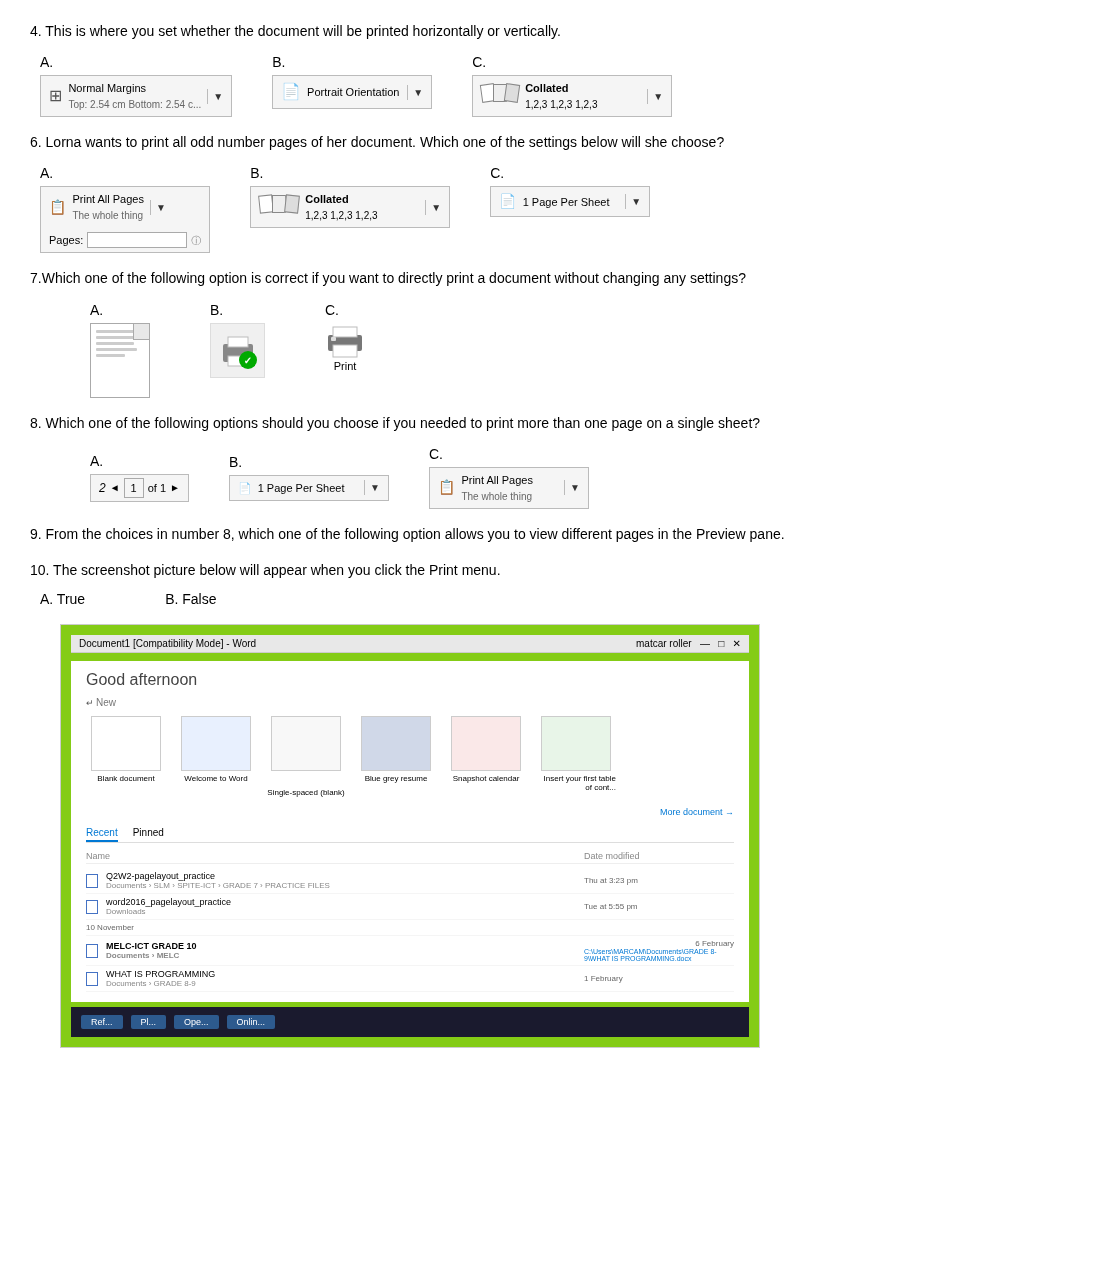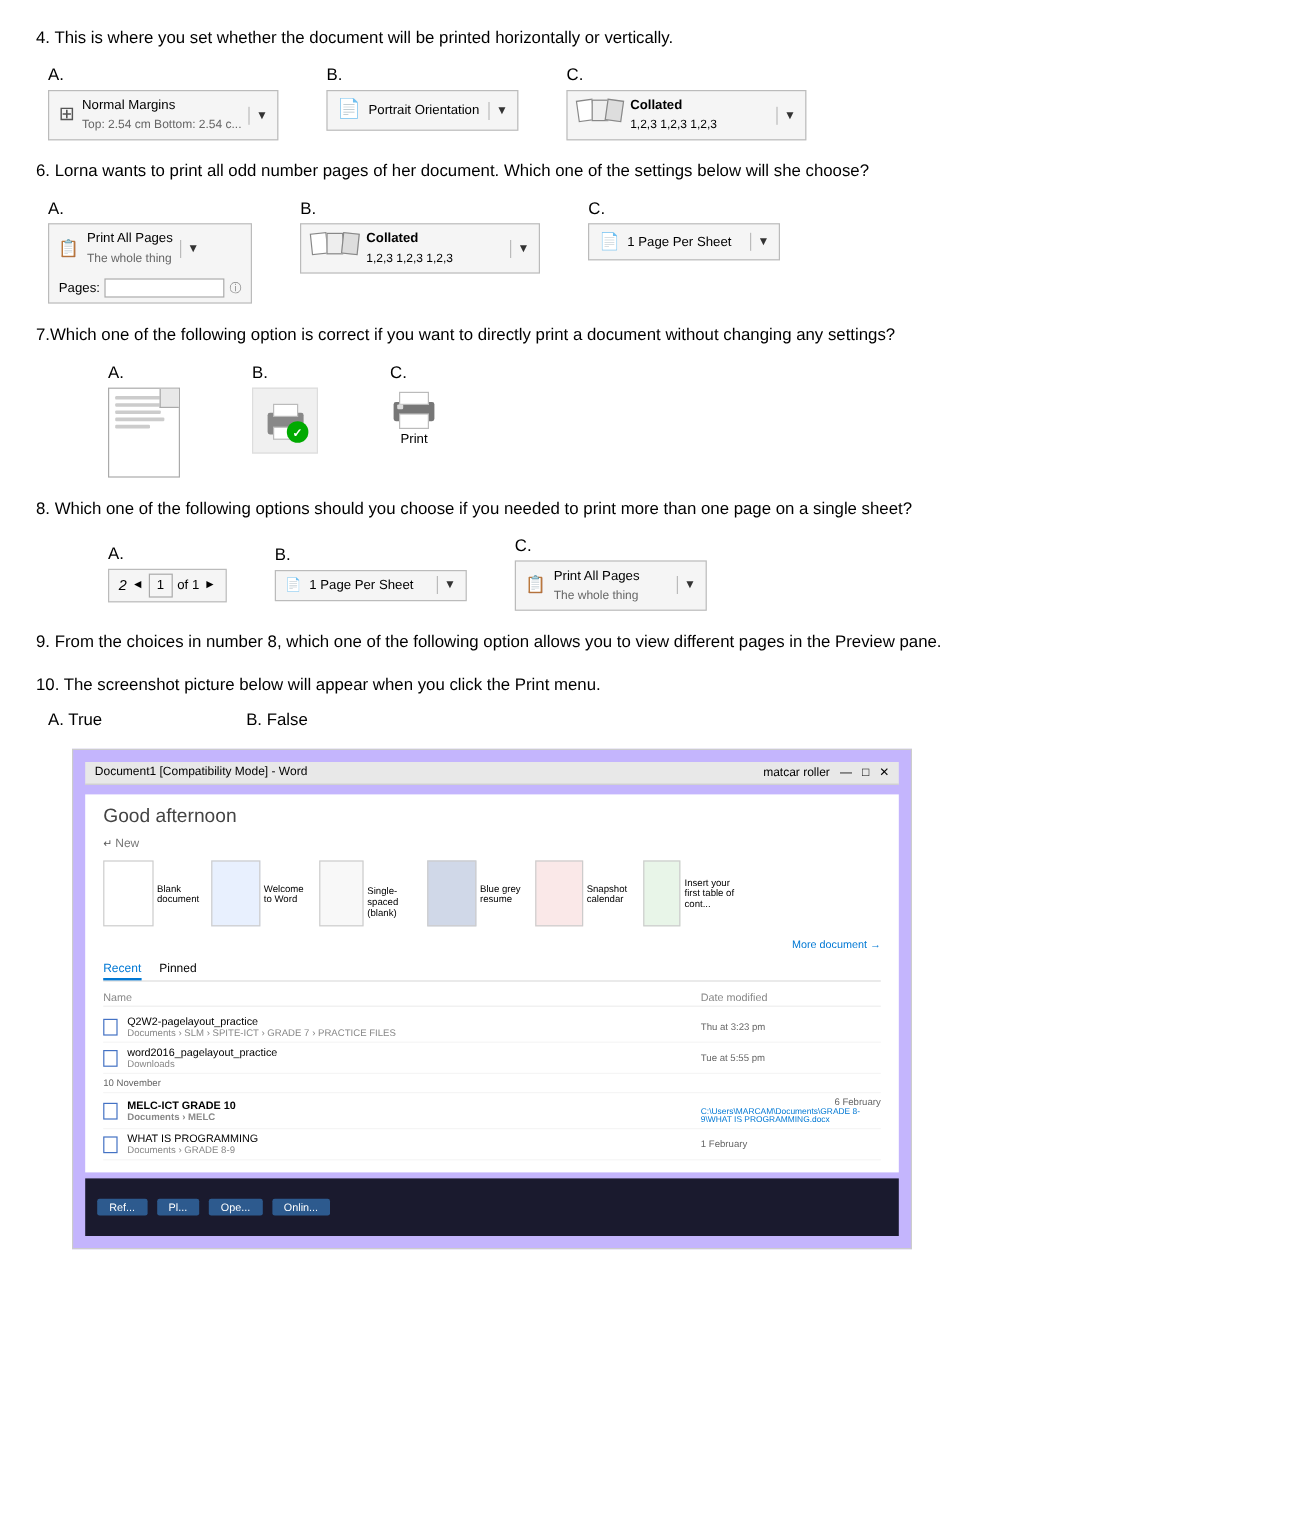--- a/index.html
+++ b/index.html
@@ -125,28 +125,27 @@
     .q8-options {
       display: flex;
       gap: 40px;
       margin: 10px 0 14px 60px;
       align-items: center;
     }
 
     
     .inline-options {
       display: flex;
-      gap: 40px;
       margin: 4px 0 10px 10px;
     }
 
     
     .screenshot-preview {
       border: 1px solid #ccc;
-      background: #c4b5fd;
+      background: #84cc16;
       margin: 10px 30px;
       padding: 10px;
       max-width: 700px;
     }
     .screenshot-titlebar {
       background: #e8e8e8;
       border-bottom: 1px solid #ccc;
       padding: 3px 8px;
       font-size: 10px;
       display: flex;
@@ -169,25 +168,25 @@
       margin-bottom: 8px;
     }
     .templates-row {
       display: flex;
       gap: 10px;
       margin-bottom: 10px;
       flex-wrap: wrap;
     }
     .template-item {
       display: flex;
-      flex-direction: row;
+      flex-direction: column;
       align-items: center;
       width: 80px;
       font-size: 9px;
-      text-align: left;
+      text-align: right;
       gap: 3px;
     }
     .template-thumb {
       width: 70px;
       height: 55px;
       border: 1px solid #ccc;
       background: #f8f8f8;
       display: flex;
       align-items: center;
       justify-content: center;
@@ -254,21 +253,21 @@
       height: 14px;
       border: 1px solid #4472C4;
       background: #fff;
       margin-right: 4px;
       display: inline-block;
       vertical-align: middle;
       flex-shrink: 0;
     }
     .taskbar {
       background: #1a1a2e;
-      height: 48px;
+      height: 30px;
       display: flex;
       align-items: center;
       padding: 0 10px;
       gap: 8px;
       margin-top: 5px;
     }
     .taskbar-btn {
       background: #2d5a8e;
       color: #fff;
       padding: 2px 10px;

